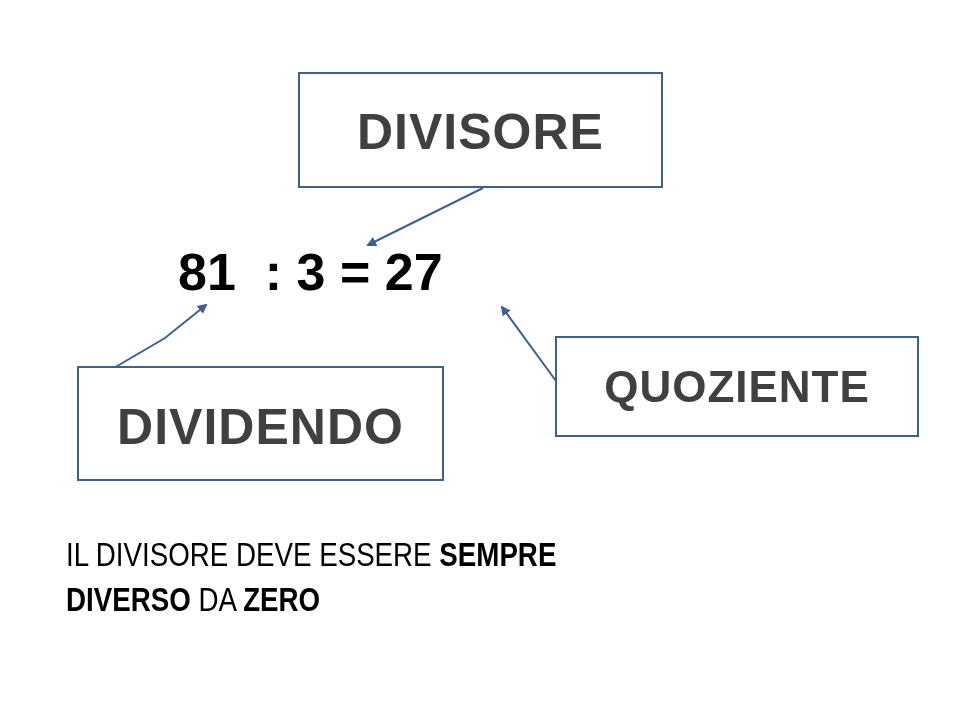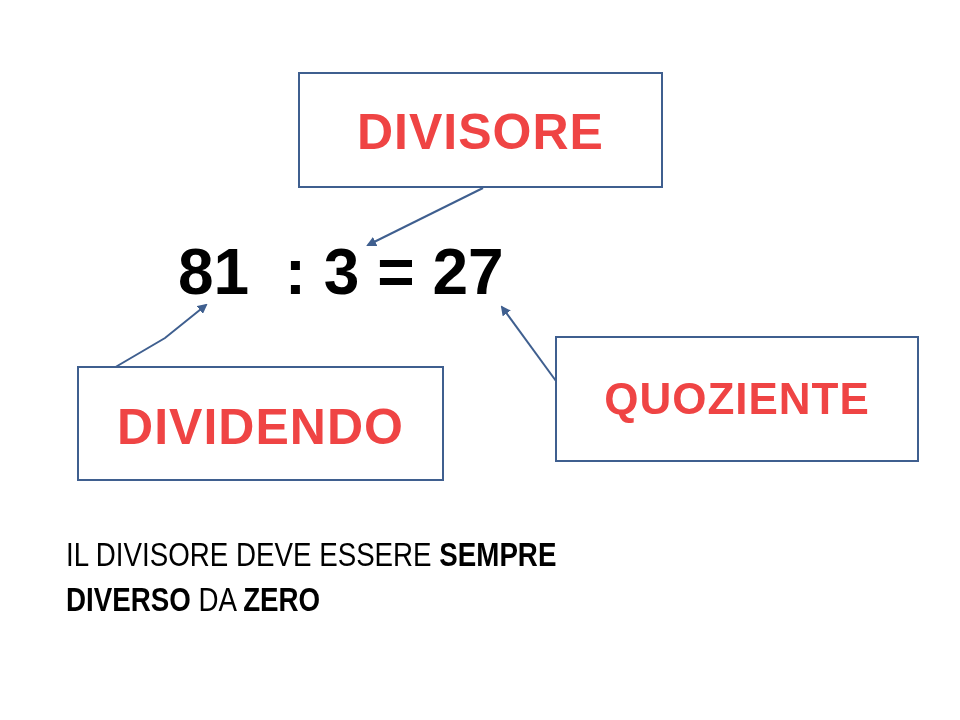--- a/index.html
+++ b/index.html
@@ -1,25 +1,25 @@
 <!DOCTYPE html>
 <html><head>
   <meta charset="utf-8">
   <style>
     html, body { margin: 0; padding: 0; }
     body { width: 960px; height: 720px; background: #ffffff; position: relative; overflow: hidden; font-family: "Liberation Sans", sans-serif; }
     .box { position: absolute; border: 2px solid #3f5f8f; background: #fff; box-sizing: border-box; display: flex; align-items: center; justify-content: center; }
-    .label { color: #ef4444; font-weight: bold; letter-spacing: 1px; white-space: nowrap; }
+    .label { color: #404040; font-weight: bold; letter-spacing: 1px; white-space: nowrap; }
     #box-divisore { left: 298px; top: 72px; width: 365px; height: 116px; }
     #box-divisore .label { font-size: 50px; margin-top: 4px; }
     #box-dividendo { left: 77px; top: 366px; width: 367px; height: 115px; }
     #box-dividendo .label { font-size: 50px; margin-top: 6px; }
-    #box-quoziente { left: 555px; top: 336px; width: 364px; height: 126px; }
+    #box-quoziente { left: 555px; top: 336px; width: 364px; height: 101px; }
     #box-quoziente .label { font-size: 44px; margin-top: 0px; }
-    .equation { position: absolute; left: 178px; top: 232px; font-size: 64px; font-weight: bold; color: #000; white-space: pre; line-height: 80px; }
+    .equation { position: absolute; left: 178px; top: 232px; font-size: 52px; font-weight: bold; color: #000; white-space: pre; line-height: 80px; }
     .note { position: absolute; left: 66px; top: 532px; font-size: 33px; color: #000; line-height: 45px; transform: scaleX(0.84); transform-origin: left top; white-space: nowrap; }
     .note b { font-weight: bold; }
     svg.arrows { position: absolute; left: 0; top: 0; }
   </style>
 </head>
 <body>
 
 <svg class="arrows" width="960" height="720" viewBox="0 0 960 720">
   <defs>
     <marker id="ah" markerWidth="10" markerHeight="10" refX="8" refY="5" orient="auto" markerUnits="userSpaceOnUse">

